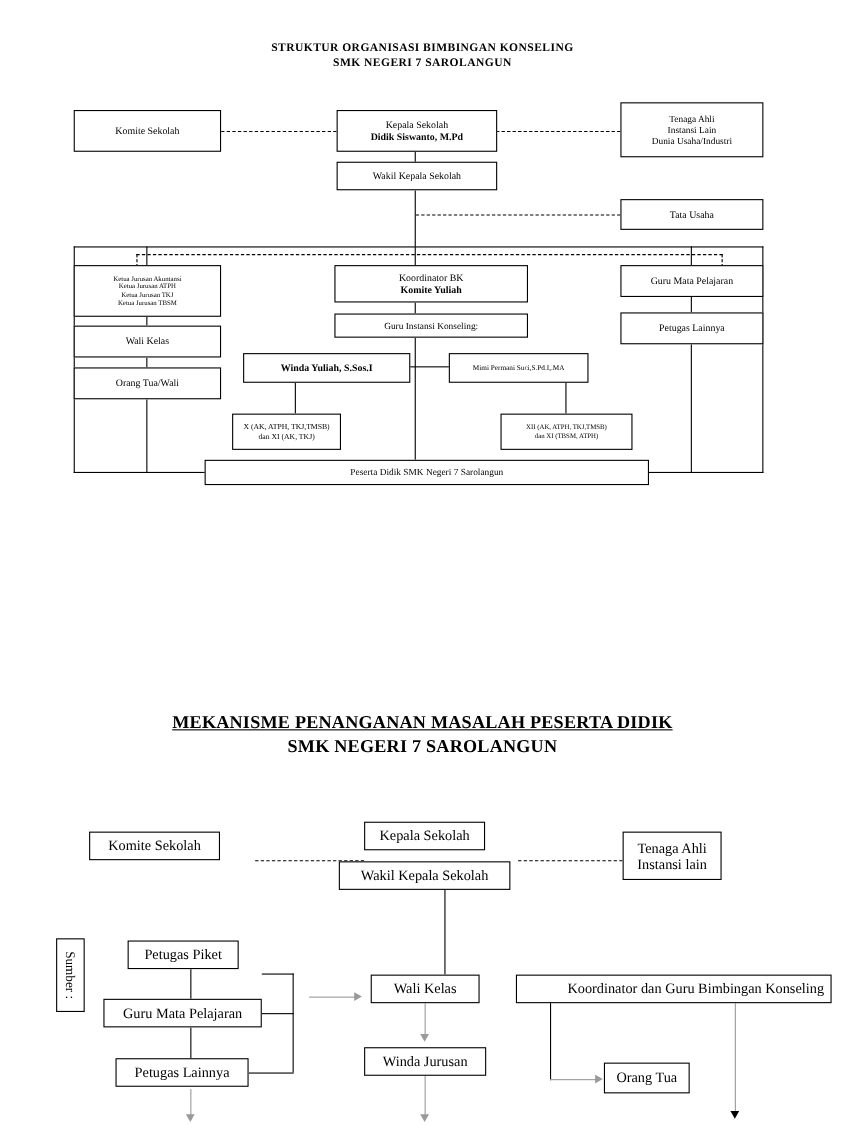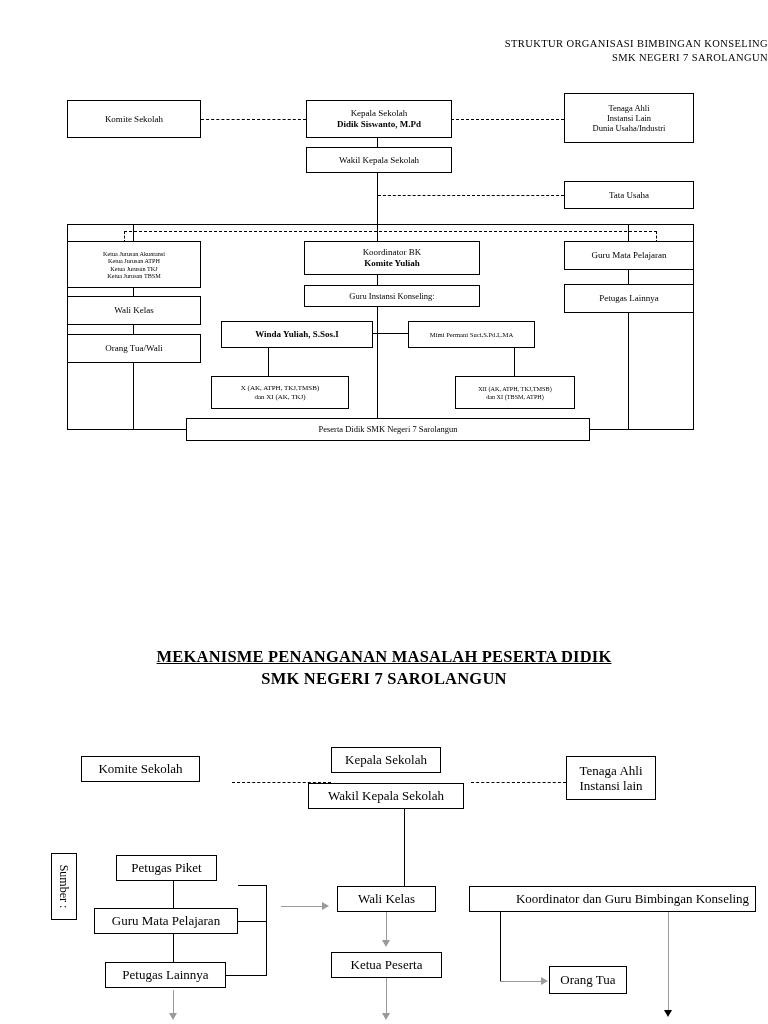--- a/index.html
+++ b/index.html
@@ -91,22 +91,22 @@
     border-top: 4px solid transparent;
     border-bottom: 4px solid transparent;
     border-right: 7px solid #9a9a9a;
     z-index: 2;
   }
 
   
   .title-1 {
     position: absolute;
     width: 100%;
-    text-align: right;
-    font-weight: normal;
+    text-align: center;
+    font-weight: bold;
     letter-spacing: 0.4px;
   }
   .title-2 {
     position: absolute;
     width: 100%;
     text-align: center;
     font-weight: bold;
     letter-spacing: 0.2px;
   }
 
@@ -221,21 +221,21 @@
     </div>
 
     <div class="box" style="left:408px; top:321px; width:127px; height:27px; font-size:6.6px;">
       <span class="ln">Mimi Permani Suci,S.Pd.I,.MA</span>
     </div>
 
     <div class="vline" style="left:268px; top:348px; height:28px;"></div>
 
     <div class="vline" style="left:514px; top:348px; height:28px;"></div>
 
-    <div class="box" style="left:211px; top:376px; width:138px; height:33px; font-size:7px; flex-direction:column;">
+    <div class="box" style="left:211px; top:376px; width:99px; height:33px; font-size:7px; flex-direction:column;">
       <span class="ln">X (AK, ATPH, TKJ,TMSB)</span>
       <span class="ln">dan XI (AK, TKJ)</span>
     </div>
 
     <div class="box" style="left:455px; top:376px; width:120px; height:33px; font-size:6.2px; flex-direction:column;">
       <span class="ln">XII (AK, ATPH, TKJ,TMSB)</span>
       <span class="ln">dan XI (TBSM, ATPH)</span>
     </div>
 
     <div class="vline" style="left:377px; top:370px; height:48px;"></div>
@@ -311,21 +311,21 @@
     <div class="arrow-right" style="left:322px; top:902px;"></div>
 
     <div class="box" style="left:337px; top:886px; width:99px; height:26px; font-size:13px;">
       <span class="ln">Wali Kelas</span>
     </div>
 
     <div class="vline-g" style="left:386px; top:912px; height:30px;"></div>
     <div class="arrow-down" style="left:382px; top:940px;"></div>
 
     <div class="box" style="left:331px; top:952px; width:111px; height:26px; font-size:13px;">
-      <span class="ln">Ketua Peserta</span>
+      <span class="ln">Winda Jurusan</span>
     </div>
 
     <div class="vline-g" style="left:386px; top:978px; height:40px;"></div>
     <div class="arrow-down" style="left:382px; top:1013px;"></div>
 
     <div class="vline-g" style="left:173px; top:990px; height:28px;"></div>
     <div class="arrow-down" style="left:169px; top:1013px;"></div>
 
     <div class="box" style="left:469px; top:886px; width:287px; height:26px; font-size:13px;padding-left:40px;">
       <span class="ln">Koordinator dan Guru Bimbingan Konseling</span>

